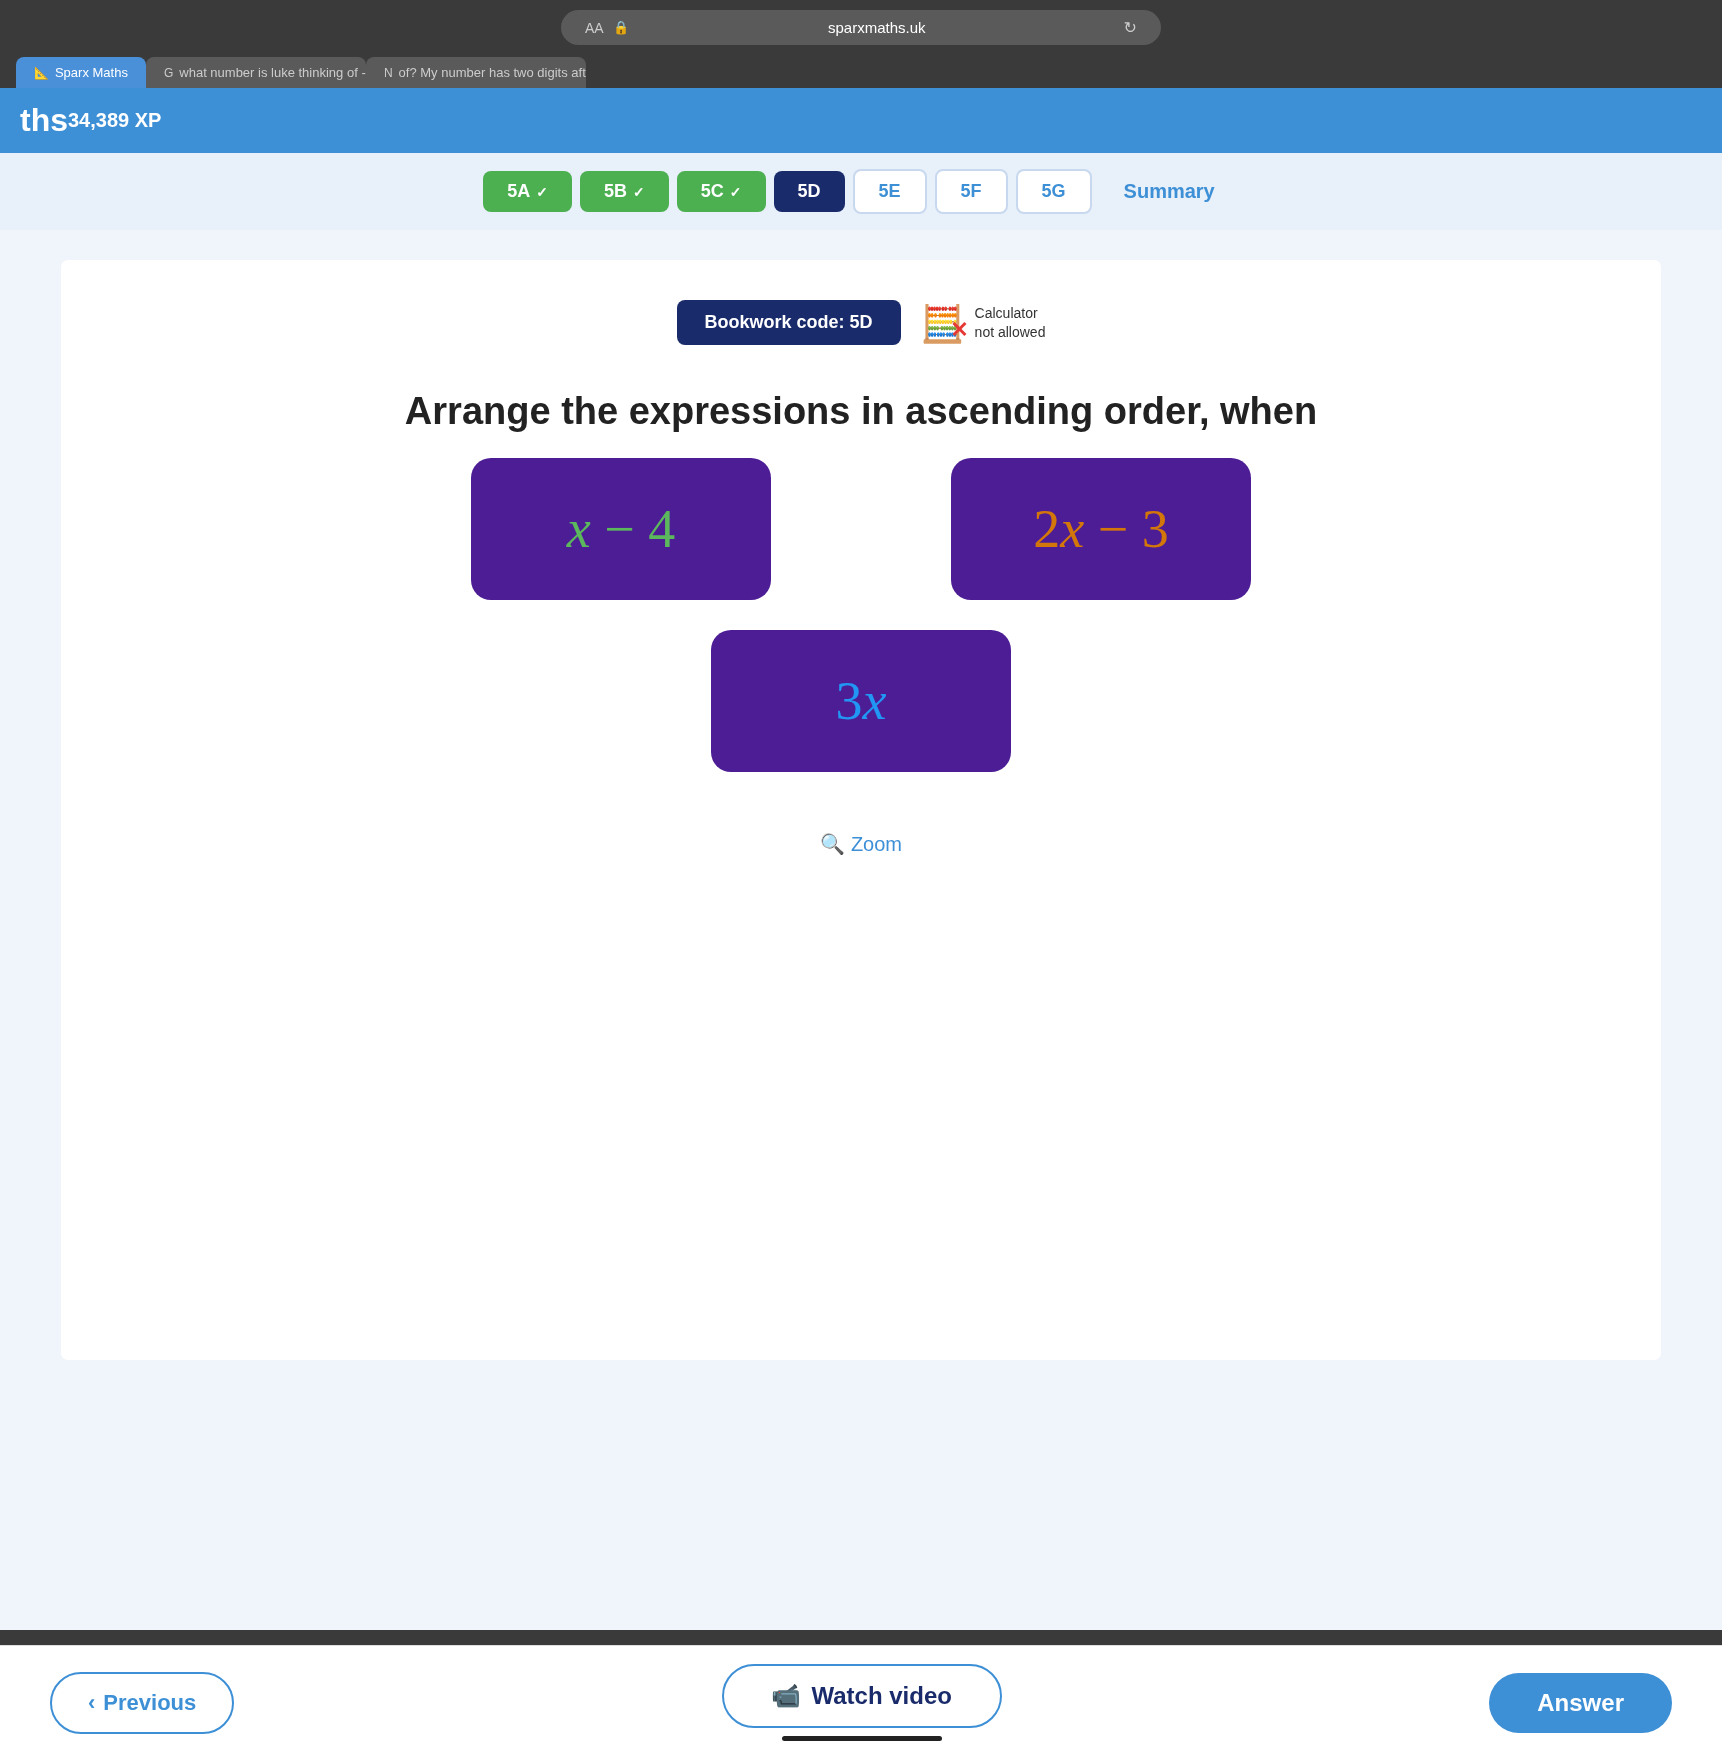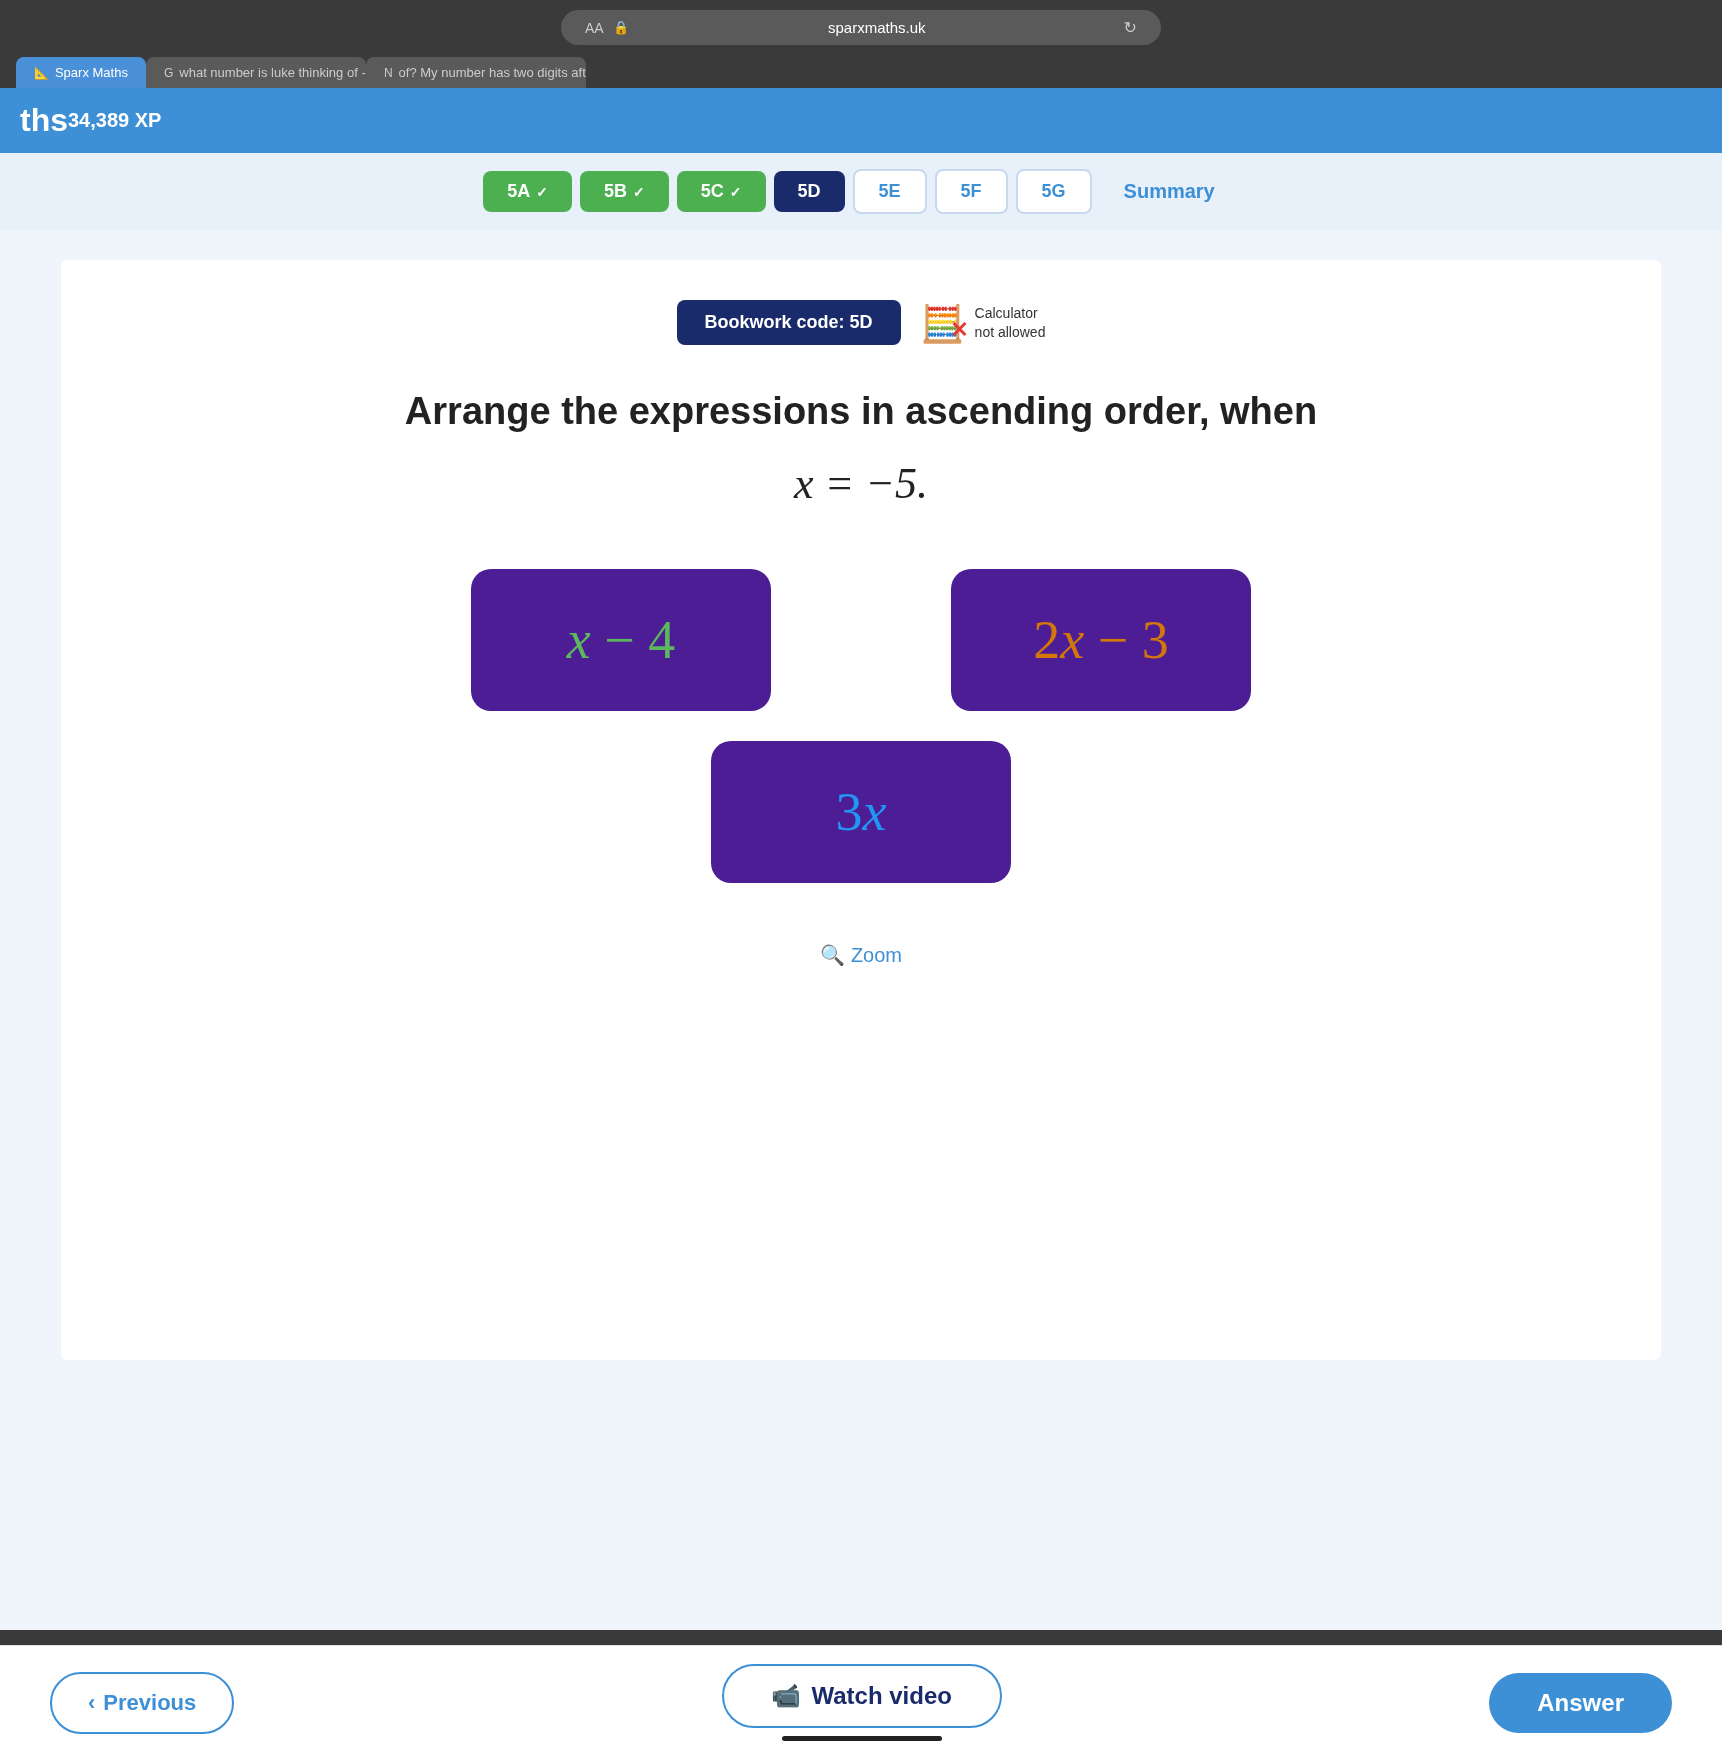--- a/index.html
+++ b/index.html
@@ -410,23 +410,20 @@
           <span class="calc-x">✕</span>
         </div>
         <div class="calculator-label">
           <div>Calculator</div>
           <div>not allowed</div>
         </div>
       </div>
     </div>
 
     <div class="question-text">Arrange the expressions in ascending order, when</div>
-    <div class="question-math">
-      <span class="math-italic">x</span> = −5.
-    </div>
 
     <div class="expressions-container">
       <div class="expressions-row">
 
         <div class="expression-card">
           <span class="expr-text expr-green">
             <span style="color:#5cb85c; font-style:italic; font-family:'Georgia',serif;">x</span><span style="color:#5cb85c; font-style:normal;"> − </span><span style="color:#5cb85c; font-style:normal;">4</span>
           </span>
         </div>
 

